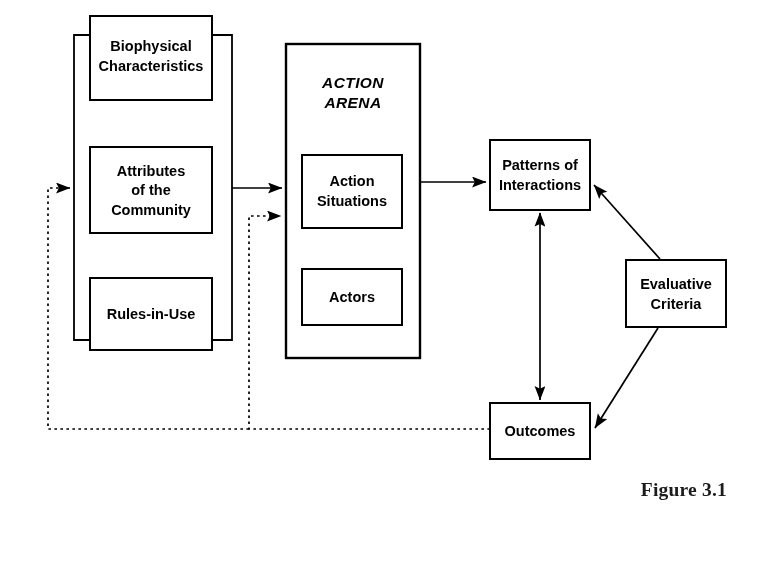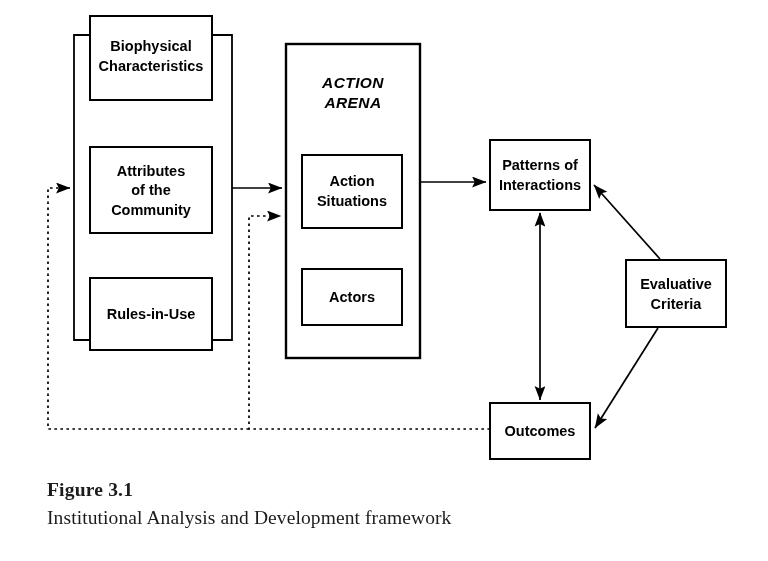--- a/index.html
+++ b/index.html
@@ -72,20 +72,21 @@
     dominant-baseline: middle;
     letter-spacing: 0.4px;
   }
   .caption-block {
     position: absolute;
     left: 47px;
     top: 478px;
     width: 680px;
     font-family: "Liberation Serif", serif;
     color: #1c1c1c;
+    text-align: right;
   }
   .caption-title {
     font-size: 19.5px;
     font-weight: bold;
     line-height: 1.28;
     letter-spacing: 0.2px;
   }
   .caption-sub {
     font-size: 19.5px;
     font-weight: normal;
@@ -176,16 +177,15 @@
 
     <line class="solid-link" x1="658" y1="328" x2="595" y2="428" marker-end="url(#arrowSolid)"></line>
 
     <path class="dotted-link" d="M 490,429 L 249,429 L 249,216 L 281,216" marker-end="url(#arrowSolid)"></path>
 
     <path class="dotted-link" d="M 249,429 L 48,429 L 48,188 L 70,188" marker-end="url(#arrowSolid)"></path>
   </svg>
 
   <div class="caption-block">
     <div class="caption-title">Figure 3.1</div>
-    <div class="caption-sub">Institutional Analysis and Development framework</div>
   </div>
 
 </div>
 
 </body></html>

